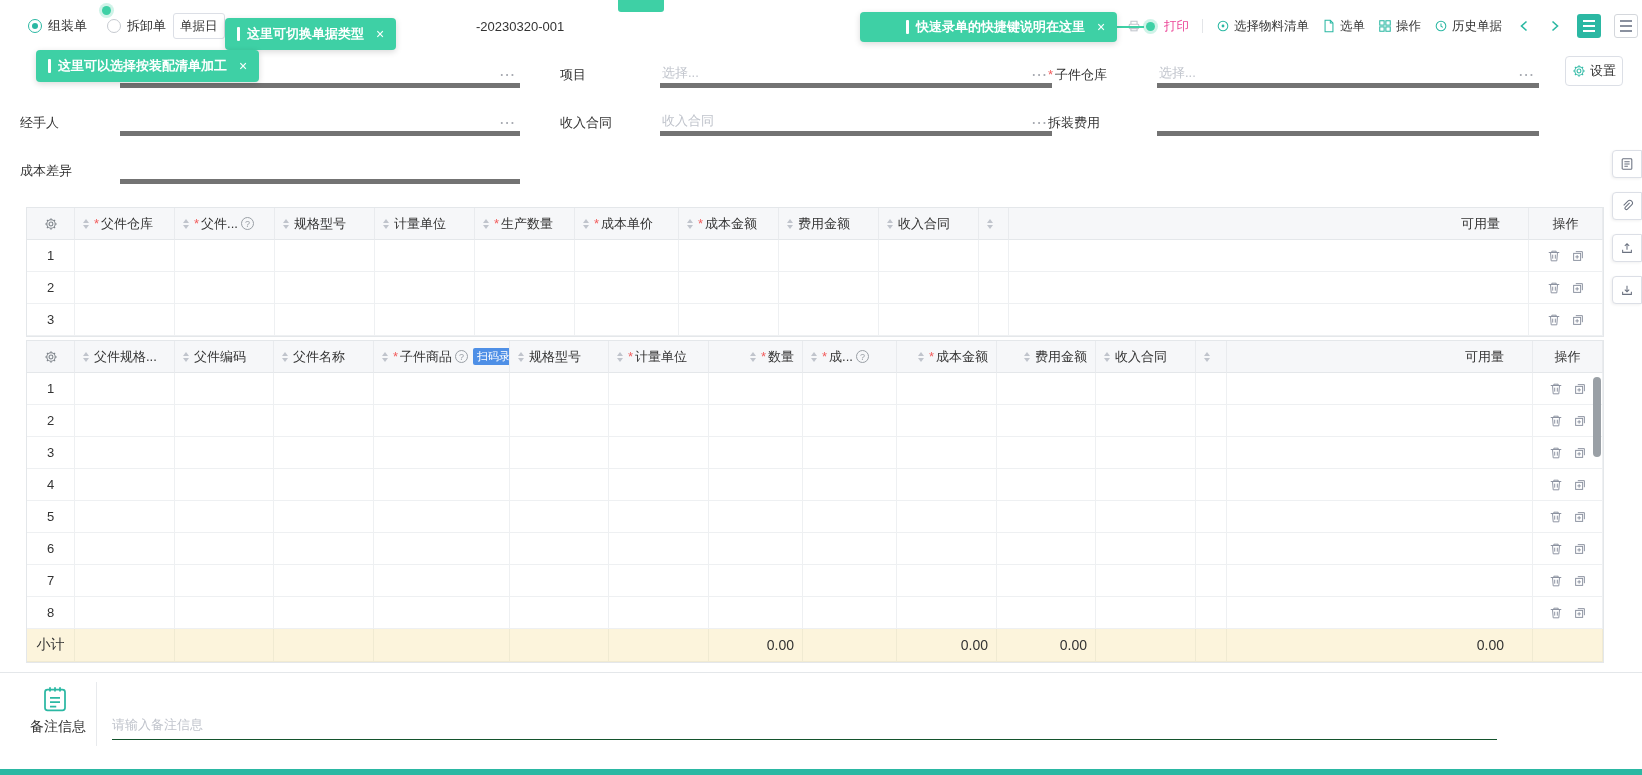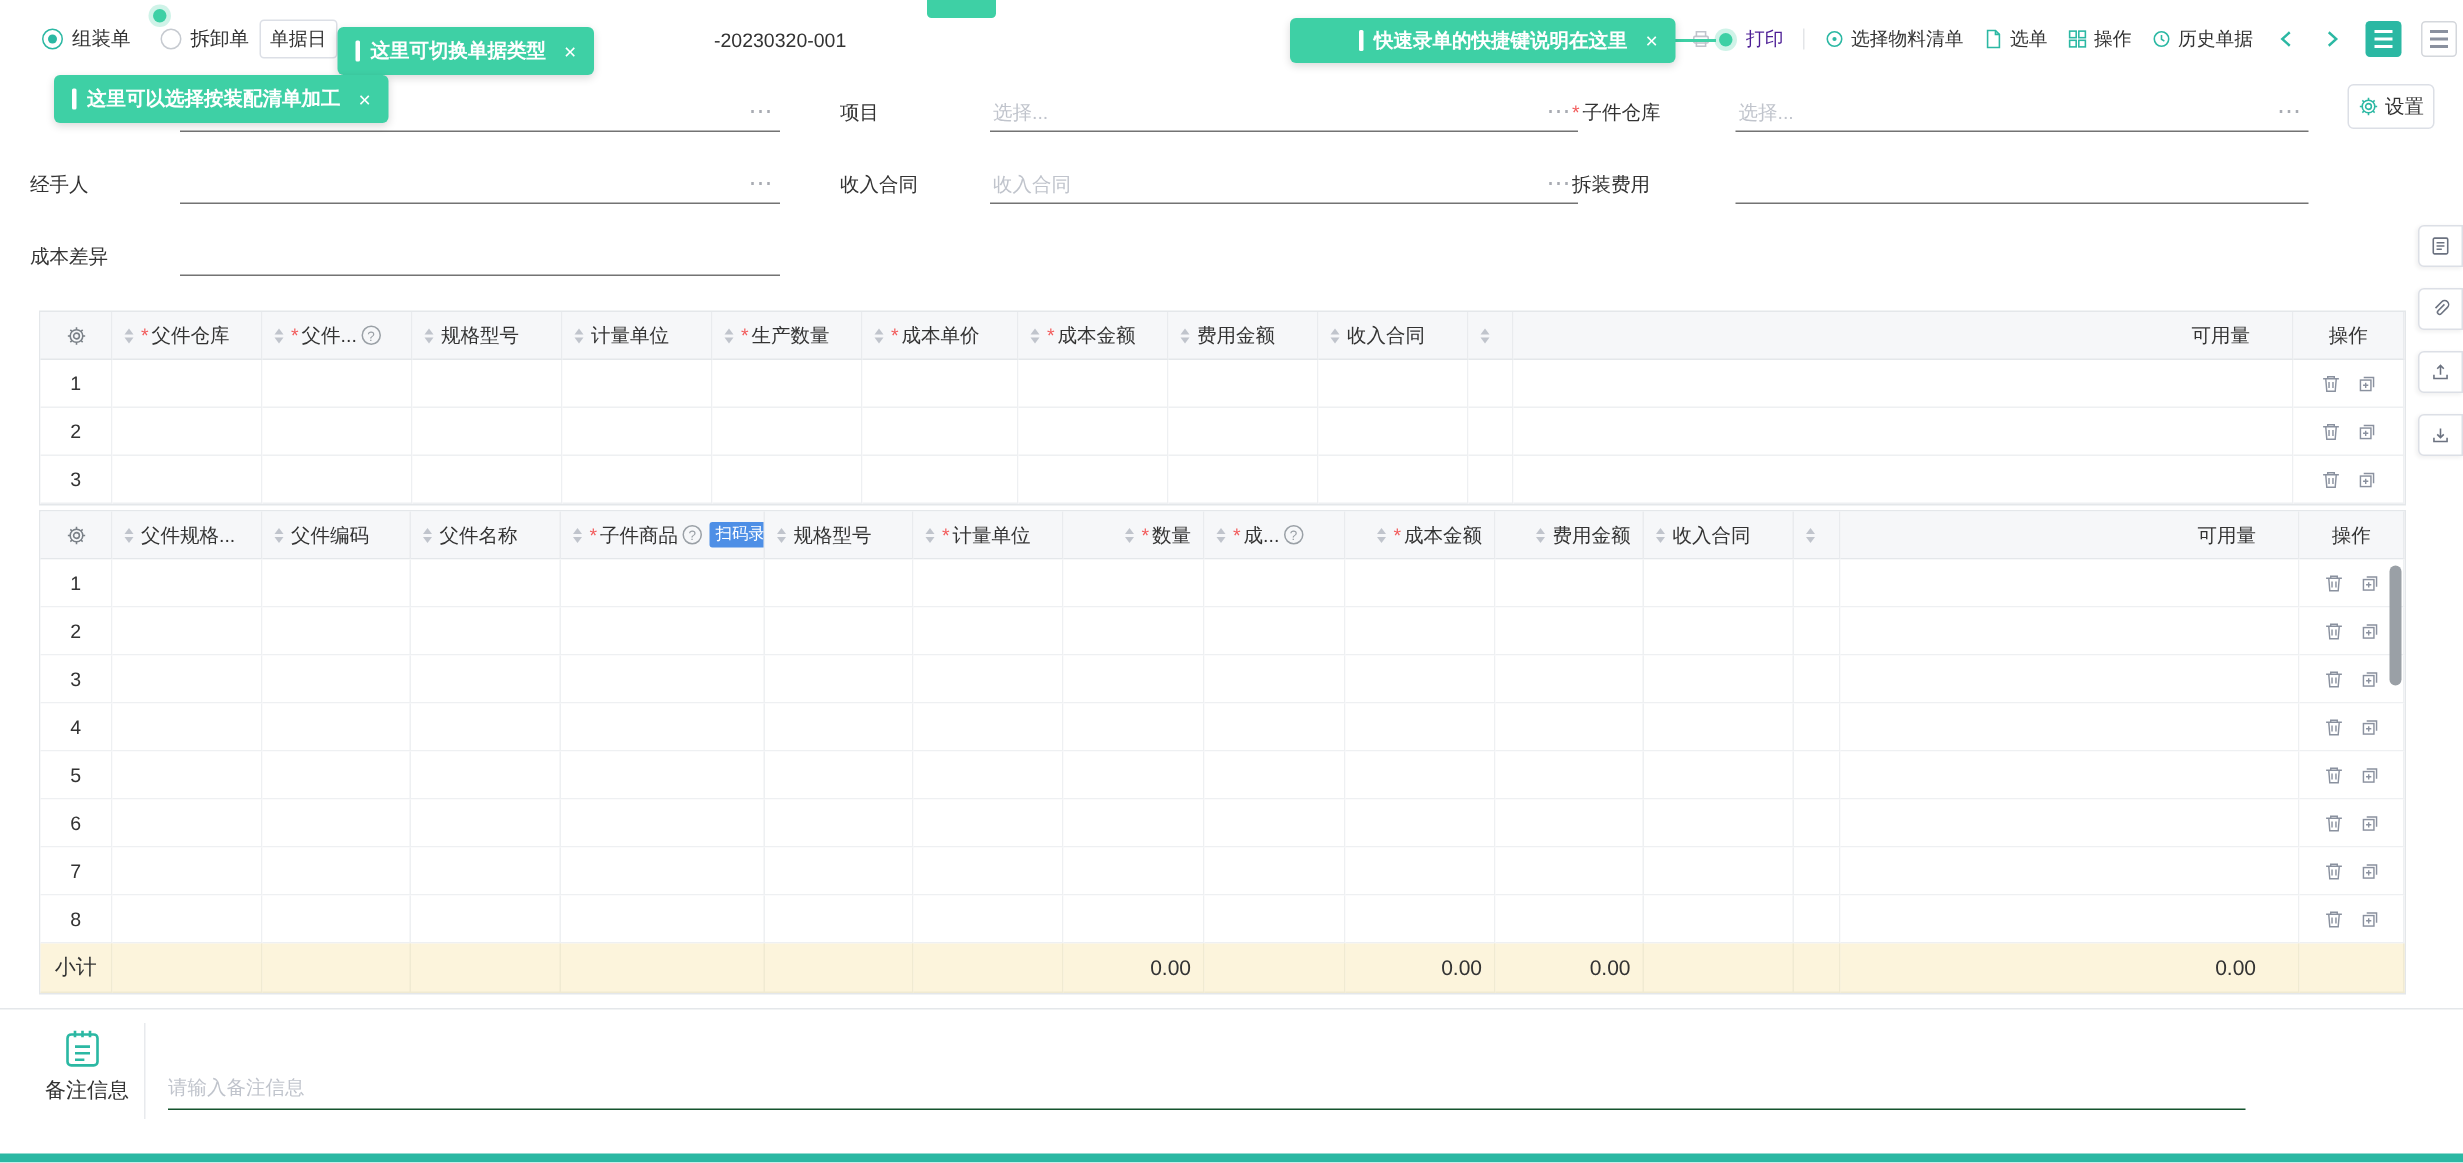--- a/index.html
+++ b/index.html
@@ -16,21 +16,21 @@
   .radio { display:flex; align-items:center; cursor:pointer; font-size:13px; color:#333; }
   .rdot { width:14px; height:14px; border-radius:50%; border:1px solid #c6cad0; background:#fff; position:relative; margin-right:6px; flex:0 0 auto; }
   .rdot.sel { border-color:#2bb8a3; }
   .rdot.sel::after { content:''; position:absolute; inset:3px; border-radius:50%; background:#2bb8a3; }
   .date-tab { position:absolute; left:173px; top:13px; width:52px; height:26px; border:1px solid #dcdfe6; border-radius:3px; background:#fff; display:flex; align-items:center; padding:0 6px; overflow:hidden; white-space:nowrap; font-size:12.5px; color:#333; }
   .docnum { position:absolute; left:476px; top:19px; font-size:13px; color:#333; white-space:nowrap; }
 
   .tb-actions { position:absolute; right:4px; top:0; height:52px; display:flex; align-items:center; gap:13px; }
   .tbtn { display:flex; align-items:center; gap:4px; font-size:12.5px; color:#333; cursor:pointer; white-space:nowrap; }
   .tbtn .ticon { display:inline-flex; color:#2bb8a3; }
-  .tbtn.disabled { color:#4c1d95;gap:23px; }
+  .tbtn.disabled { color:#ec4899;gap:23px; }
   .tbtn.disabled .ticon { color:#c0c4cc; }
   .tb-divider { width:1px; height:14px; background:#e3e5e8; }
   .chev { display:inline-flex; align-items:center; justify-content:center; width:18px; height:22px; color:#2bb8a3; cursor:pointer; }
   .sqbtn { width:24px; height:24px; border-radius:3px; display:flex; flex-direction:column; align-items:center; justify-content:center; gap:3px; cursor:pointer; }
   .sqbtn.filled { background:#2bb8a3; }
   .sqbtn.filled i { display:block; width:12px; height:2px; background:#fff; }
   .sqbtn.outline { background:#fff; border:1px solid #d4d7dc; }
   .sqbtn.outline i { display:block; width:12px; height:2px; background:#8a919f; }
 
   
@@ -38,21 +38,21 @@
   .gtip .bar { width:3px; height:14px; background:#fff; margin-right:7px; border-radius:1px; }
   .gtip .close { margin-left:12px; font-size:14px; cursor:pointer; font-weight:normal; }
   .gdot { position:absolute; z-index:60; width:9px; height:9px; border-radius:50%; background:#3ed0a5; box-shadow:0 0 0 3px rgba(62,208,165,.25); }
   .gline { position:absolute; z-index:59; height:2px; background:#3ed0a5; }
   .grect { position:absolute; z-index:59; background:#3ed0a5; border-radius:0 0 3px 3px; }
 
   
   .flabel { position:absolute; height:26px; line-height:26px; text-align:left; font-size:13px; color:#333; white-space:nowrap; }
   .req { color:#f25c5c; margin-right:2px; }
   .finput { position:absolute; height:26px; }
-  .finput input { width:100%; height:100%; border:none; border-bottom:1px solid #737373; outline:none; background:transparent; font-family:inherit; font-size:13px; color:#333; padding:0 24px 0 2px; }
+  .finput input { width:100%; height:100%; border:none; border-bottom:5px solid #737373; outline:none; background:transparent; font-family:inherit; font-size:13px; color:#333; padding:0 24px 0 2px; }
   .finput input::placeholder { color:#c0c4cc; }
   .finput .more { position:absolute; right:4px; top:1px; color:#a8abb2; font-size:16px; letter-spacing:1px; cursor:pointer; line-height:24px; }
   .settings-btn { position:absolute; left:1565px; top:56px; width:58px; height:30px; border:1px solid #dcdfe6; border-radius:4px; background:#fff; display:flex; align-items:center; justify-content:center; gap:4px; font-size:13px; color:#333; cursor:pointer; }
   .settings-btn .ticon { display:inline-flex; color:#2bb8a3; }
 
   
   .side-tools { position:absolute; right:-6px; top:150px; width:36px; }
   .side-tool { width:30px; height:28px; border:1px solid #dcdfe6; border-radius:4px 0 0 4px; background:#fff; display:flex; align-items:center; justify-content:center; margin-bottom:14px; color:#6b7280; cursor:pointer; box-shadow:-1px 1px 3px rgba(0,0,0,.06); }
 
   

